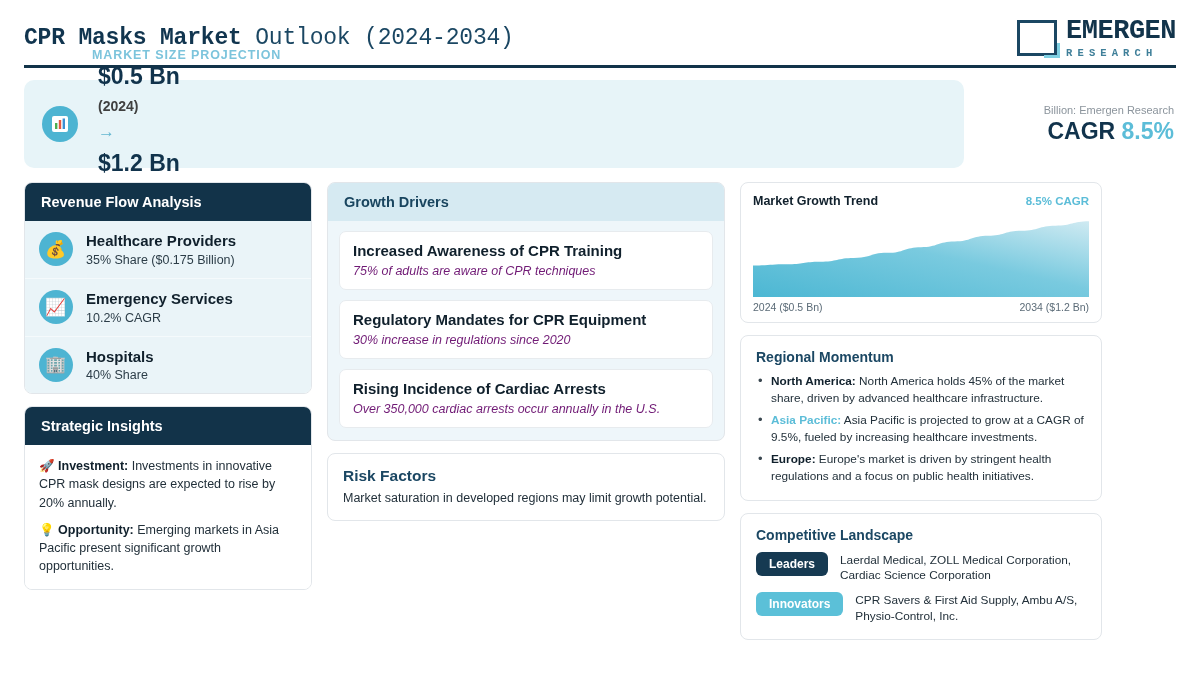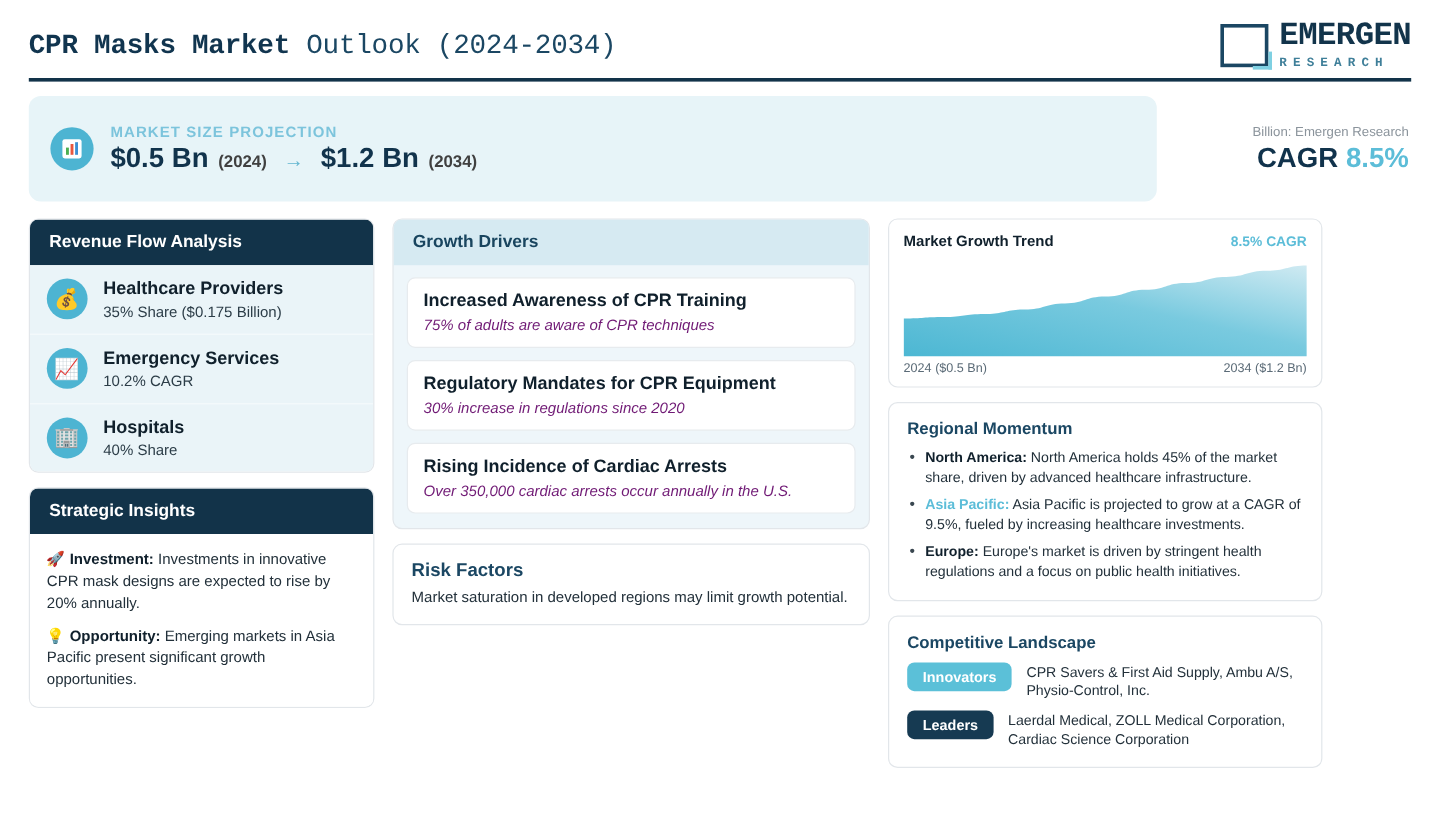--- a/index.html
+++ b/index.html
@@ -34,21 +34,21 @@
     flex: 0 0 940px;
     background: #e7f4f8; border-radius: 10px;
     height: 88px; display: flex; align-items: center; padding: 0 18px; gap: 14px;
   }
   .banner-icon {
     width: 36px; height: 36px; border-radius: 50%;
     background: #4db4d2; display: flex; align-items: center; justify-content: center;
     font-size: 19px; line-height: 1; flex: 0 0 36px;
   }
   .banner-label { font-size: 12.5px; font-weight: bold; letter-spacing: 0.9px; color: #7cc4dc; }
-  .banner-figs { display: flex; align-items: baseline; gap: 8px; margin-top: 1px; }
+  .banner-figs { display: flex; align-items: baseline; gap: 8px; margin-top: 1px; flex-direction: column; }
   .fig-big { font-size: 23px; font-weight: bold; color: #11334c; }
   .fig-yr { font-size: 14px; color: #404040; font-weight: bold; }
   .fig-arrow { font-size: 17px; color: #63b6d0; margin: 0 6px; }
   .src-block { text-align: right; padding-right: 2px; }
   .src-text { font-size: 11px; color: #8b949c; }
   .cagr-line { font-size: 23px; font-weight: bold; color: #11334c; margin-top: 2px; white-space: nowrap; }
   .cagr-line .accent { color: #5cbdd8; }
 
   
   .cols { display: flex; gap: 15px; margin-top: 14px; align-items: flex-start; }
@@ -263,24 +263,24 @@
         <ul class="reg-list">
           <li class="reg-li"><b>North America:</b><span> North America holds 45% of the market share, driven by advanced healthcare infrastructure.</span></li>
           <li class="reg-li"><b class="teal">Asia Pacific:</b><span> Asia Pacific is projected to grow at a CAGR of 9.5%, fueled by increasing healthcare investments.</span></li>
           <li class="reg-li"><b>Europe:</b><span> Europe's market is driven by stringent health regulations and a focus on public health initiatives.</span></li>
         </ul>
       </div>
 
       <div class="comp-card">
         <div class="comp-title">Competitive Landscape</div>
         <div class="comp-row">
+          <div class="badge dark">Leaders</div>
+          <div class="comp-names">Laerdal Medical, ZOLL Medical Corporation, Cardiac Science Corporation</div>
+        </div>
+        <div class="comp-row">
           <div class="badge teal">Innovators</div>
           <div class="comp-names">CPR Savers &amp; First Aid Supply, Ambu A/S, Physio-Control, Inc.</div>
         </div>
-        <div class="comp-row">
-          <div class="badge dark">Leaders</div>
-          <div class="comp-names">Laerdal Medical, ZOLL Medical Corporation, Cardiac Science Corporation</div>
-        </div>
       </div>
     </div>
 
   </div>
 </div>
 
 </body></html>

